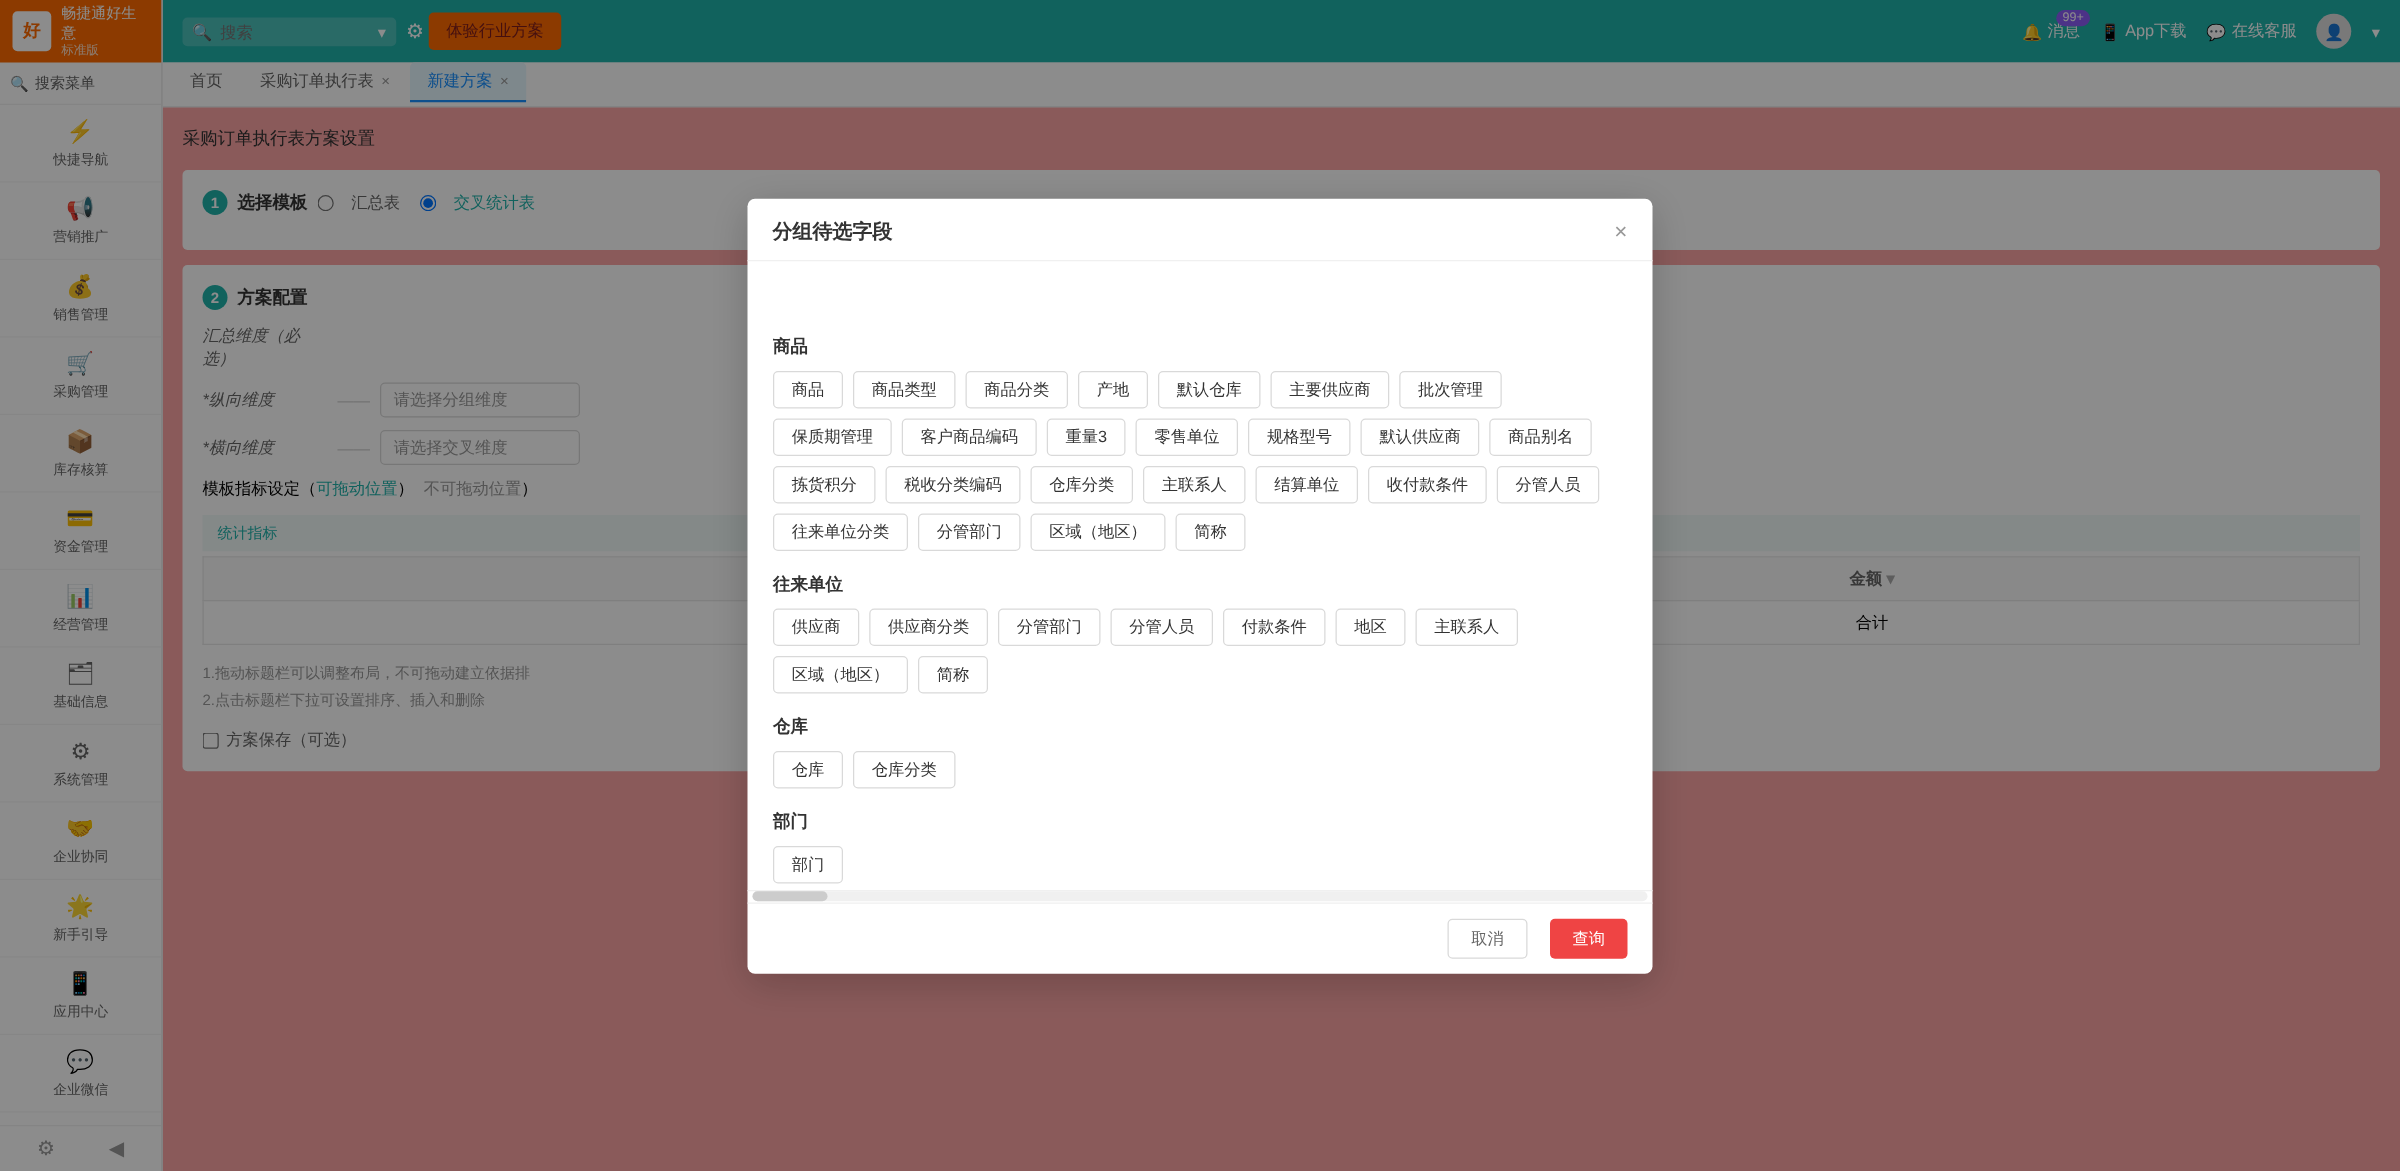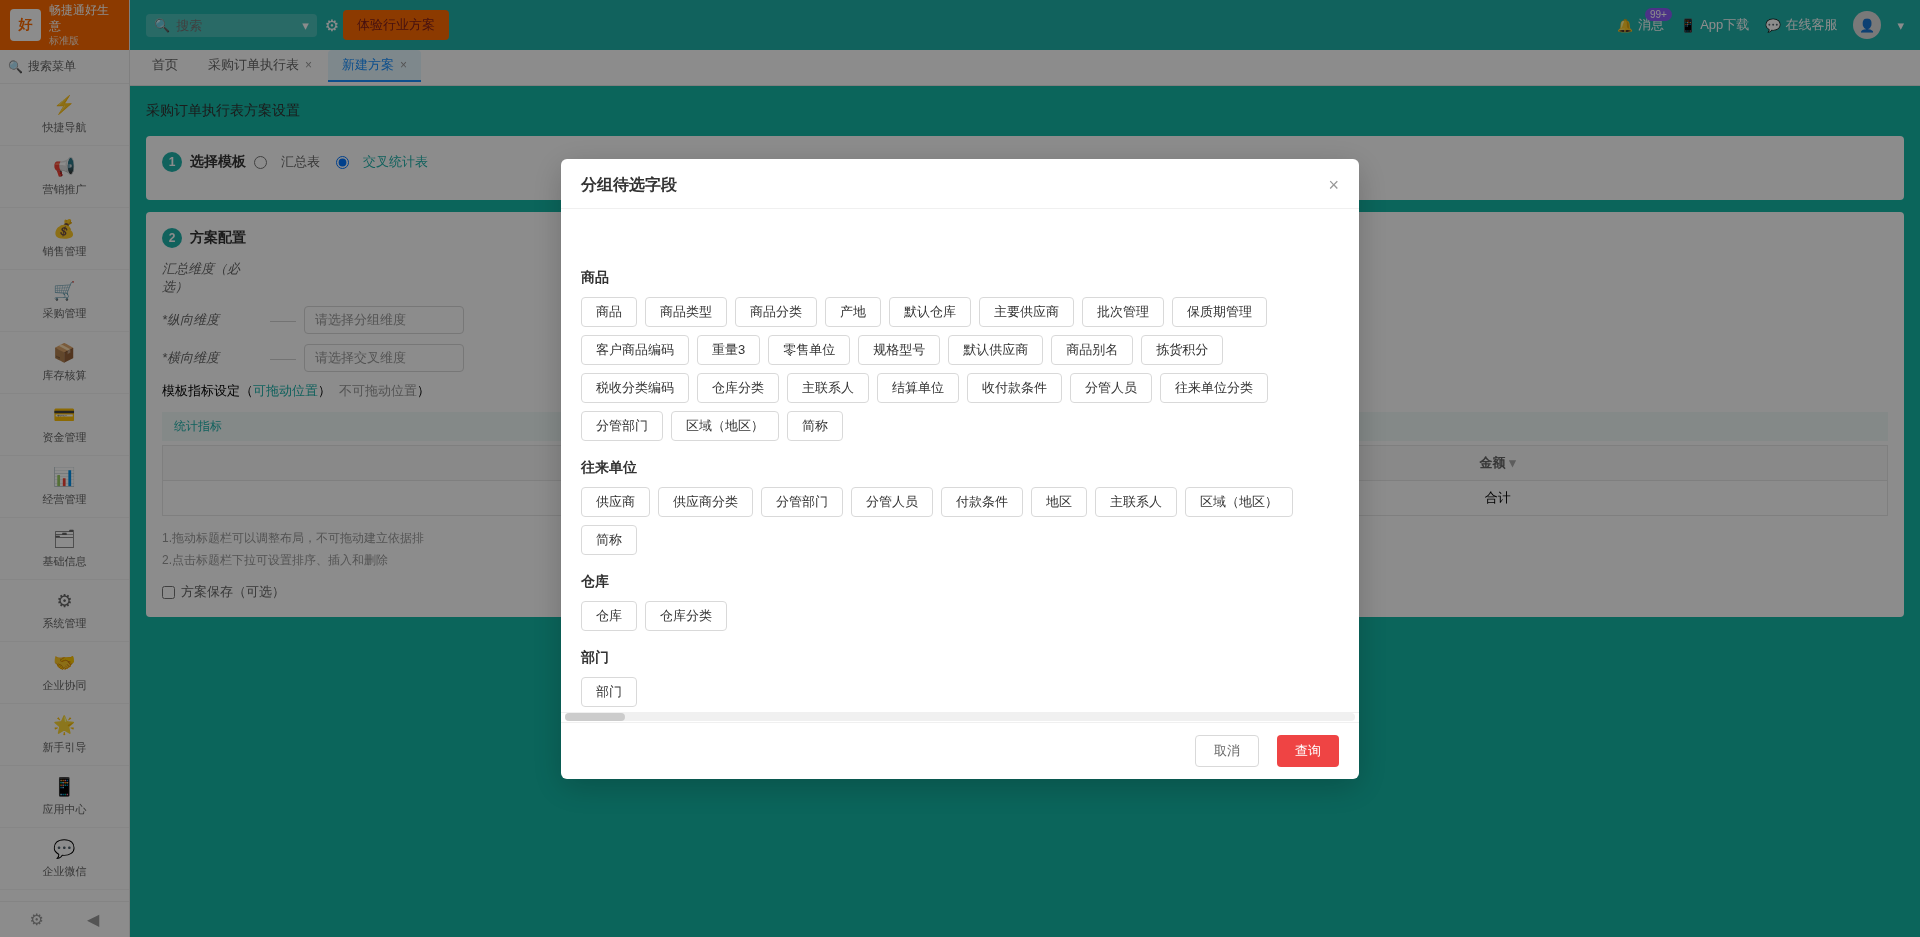--- a/index.html
+++ b/index.html
@@ -34,21 +34,21 @@
     .badge { background: #8b5cf6; color: #fff; border-radius: 10px; padding: 1px 5px; font-size: 10px; position: absolute; top: -8px; right: -8px; }
     .avatar { width: 28px; height: 28px; border-radius: 50%; background: #ddd; overflow: hidden; display: flex; align-items: center; justify-content: center; }
 
     
     .tab-bar { height: 36px; background: #fff; display: flex; align-items: flex-start; border-bottom: 1px solid #e8e8e8; padding: 0 8px; gap: 2px; }
     .tab-item { padding: 6px 14px; cursor: pointer; border-radius: 4px 4px 0 0; font-size: 13px; color: #666; display: flex; align-items: center; gap: 6px; }
     .tab-item.active { background: #e6f7ff; color: #1890ff; border-bottom: 2px solid #1890ff; }
     .tab-item .tab-close { color: #999; font-size: 12px; }
 
     
-    .page-body { flex: 1; padding: 16px; background: #14b8a6; overflow: auto; position: relative; }
+    .page-body { flex: 1; padding: 16px; background: #fca5a5; overflow: auto; position: relative; }
     .page-title { font-size: 14px; color: #333; margin-bottom: 16px; }
 
     .section-card { background: #fff; border-radius: 4px; margin-bottom: 12px; padding: 16px; }
     .section-header { display: flex; align-items: center; gap: 8px; margin-bottom: 12px; }
     .section-num { width: 20px; height: 20px; background: #20b2aa; color: #fff; border-radius: 50%; display: flex; align-items: center; justify-content: center; font-size: 12px; font-weight: bold; }
     .section-title { font-size: 14px; font-weight: bold; color: #333; }
     .radio-group { display: flex; gap: 16px; align-items: center; }
     .radio-item { display: flex; align-items: center; gap: 14px; cursor: pointer; font-size: 13px; color: #666; }
     .radio-item.selected { color: #20b2aa; }
 
@@ -59,21 +59,21 @@
     .table-wrap { margin-top: 12px; }
     .data-table { width: 100%; border-collapse: collapse; font-size: 13px; }
     .data-table th, .data-table td { border: 1px solid #e8e8e8; padding: 8px 12px; text-align: center; }
     .data-table th { background: #fafafa; color: #666; }
 
     .hint-text { font-size: 12px; color: #999; line-height: 1.8; }
     .footer-checkbox { display: flex; align-items: center; gap: 6px; margin-top: 12px; font-size: 13px; color: #666; }
 
     
     .dialog-overlay { position: fixed; top: 0; left: 0; width: 100%; height: 100%; background: rgba(0,0,0,0.45); z-index: 100; display: flex; align-items: center; justify-content: center; }
-    .dialog { background: #fff; border-radius: 6px; width: 798px; max-height: 620px; display: flex; flex-direction: column; box-shadow: 0 8px 32px rgba(0,0,0,0.2); position: relative; }
+    .dialog { background: #fff; border-radius: 6px; width: 724px; max-height: 620px; display: flex; flex-direction: column; box-shadow: 0 8px 32px rgba(0,0,0,0.2); position: relative; }
     .dialog-header { padding: 16px 20px 12px; border-bottom: 1px solid #f0f0f0; display: flex; align-items: center; justify-content: space-between; }
     .dialog-title { font-size: 16px; font-weight: bold; color: #333; }
     .dialog-close { cursor: pointer; color: #999; font-size: 18px; line-height: 1; }
     .dialog-body { flex: 1; overflow-y: auto; padding: 16px 20px; margin-top: 44px; }
     .dialog-footer { padding: 12px 20px; border-top: 1px solid #f0f0f0; display: flex; justify-content: flex-end; gap: 18px; }
     .btn-cancel { background: #fff; border: 1px solid #d9d9d9; color: #666; padding: 6px 18px; border-radius: 4px; cursor: pointer; font-size: 13px; }
     .btn-confirm { background: #ef4444; border: none; color: #fff; padding: 6px 18px; border-radius: 4px; cursor: pointer; font-size: 13px; }
 
     
     .field-group { margin-bottom: 18px; }

